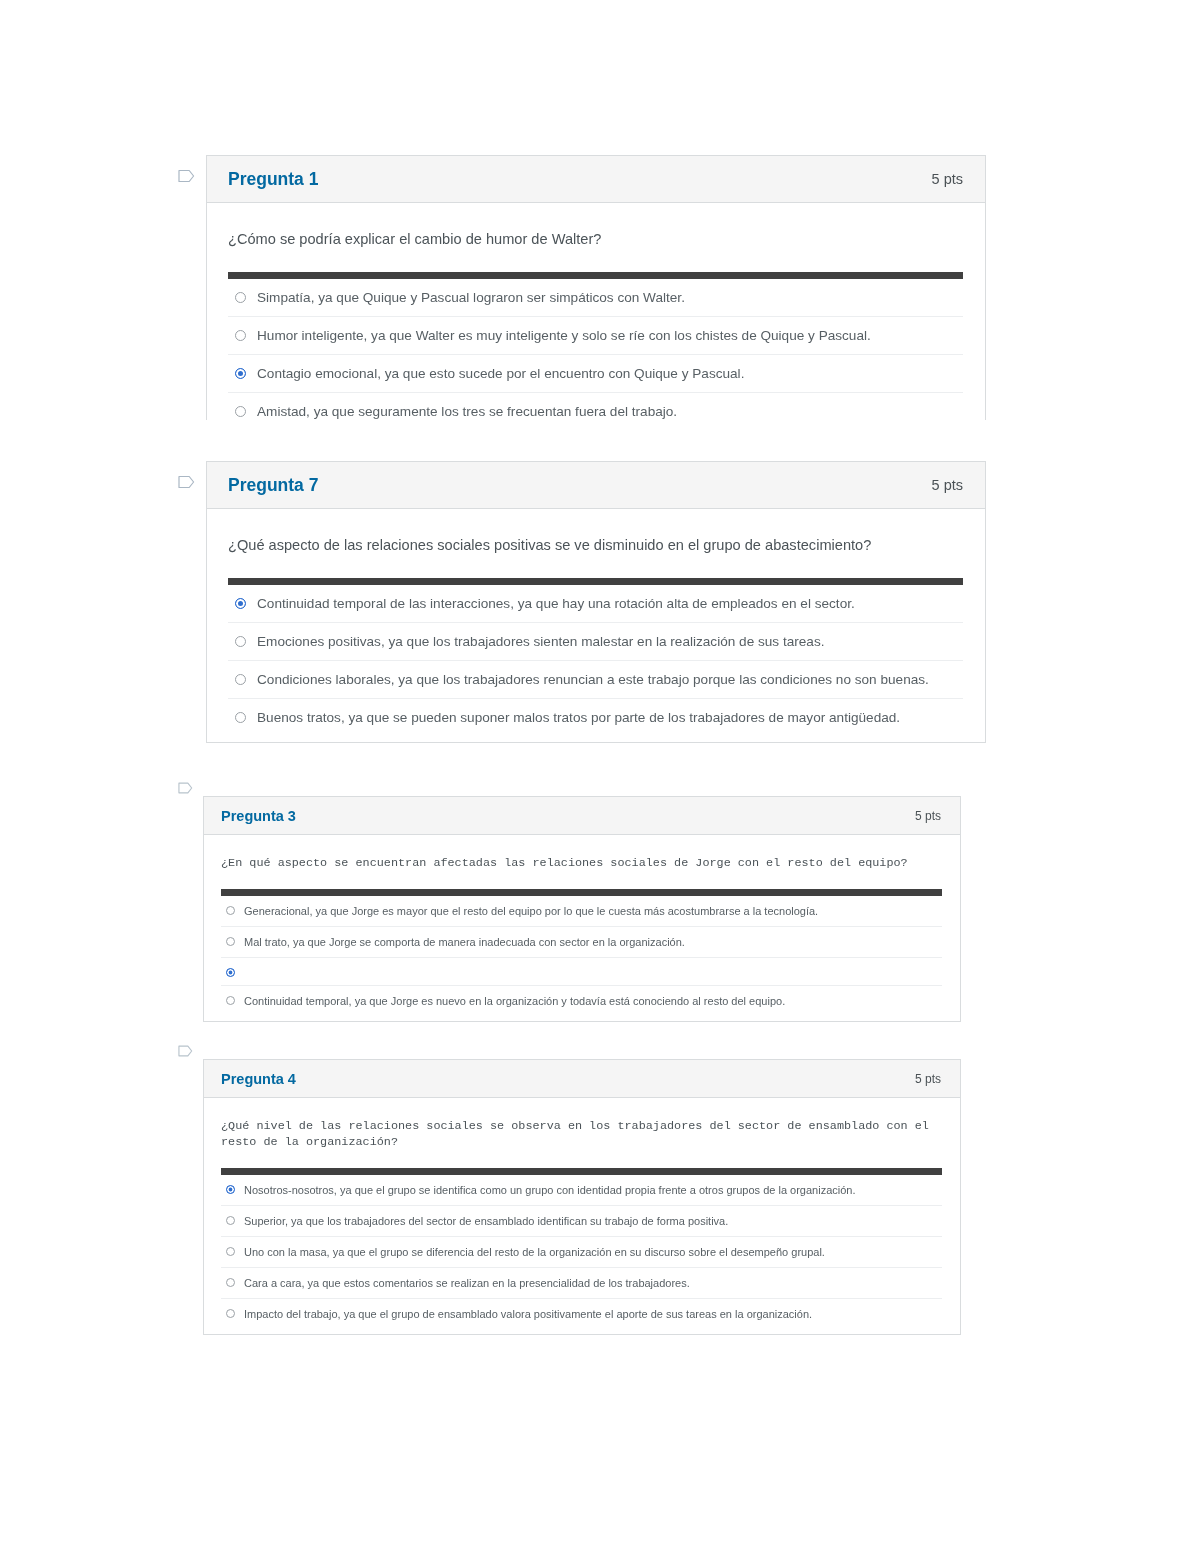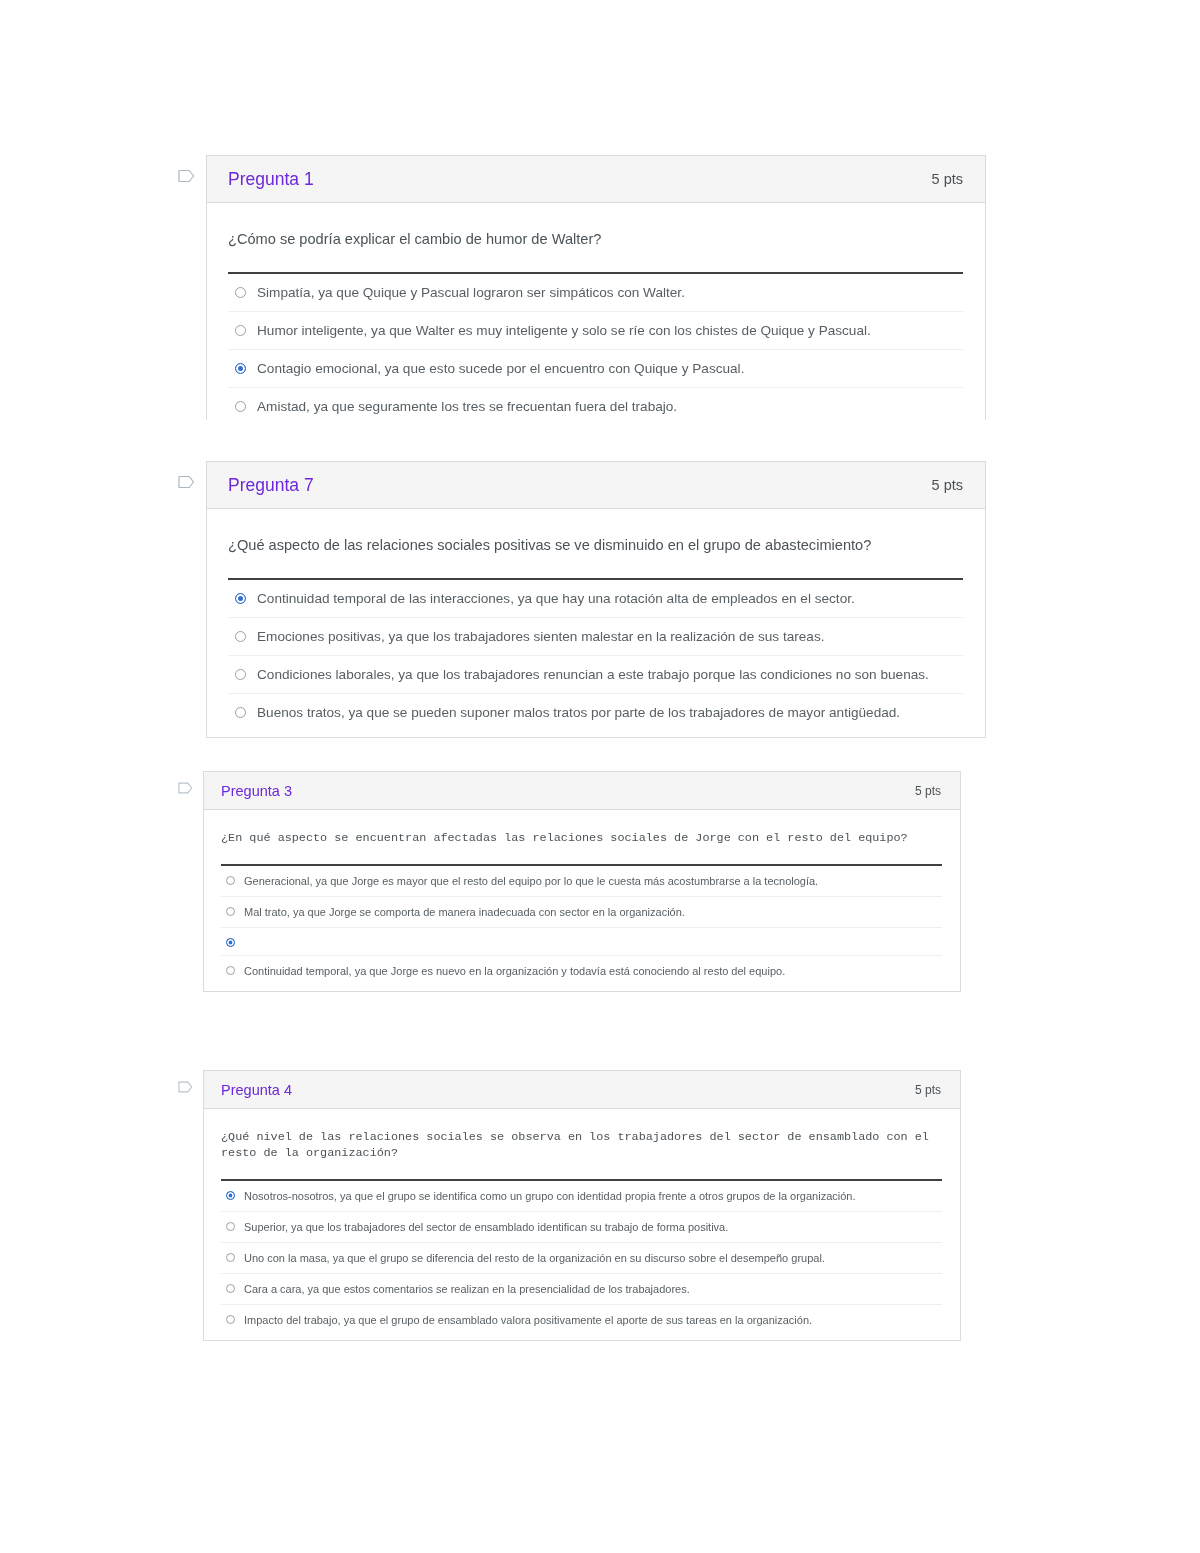--- a/index.html
+++ b/index.html
@@ -51,22 +51,22 @@
 
   .qheader {
     background: #f5f5f5;
     border-bottom: 1px solid #d9dcde;
     display: flex;
     align-items: center;
     justify-content: space-between;
     box-sizing: border-box;
   }
   .qtitle {
-    font-weight: normal;
-    color: #6d28d9;
+    font-weight: bold;
+    color: #0369a1;
   }
   .qpoints {
     color: #4a5155;
   }
 
   .qbody {
     box-sizing: border-box;
   }
 
   .qtext {
@@ -77,21 +77,21 @@
     list-style: none;
     margin: 0;
     padding: 0;
   }
   .answer {
     display: flex;
     align-items: flex-start;
     border-top: 1px solid #eceef0;
     box-sizing: border-box;
   }
-  .answer:first-child { border-top: 2px solid #404040; }
+  .answer:first-child { border-top: 7px solid #404040; }
 
   .radio {
     flex: 0 0 auto;
     border-radius: 50%;
     box-sizing: border-box;
     background: #ffffff;
     border: 1px solid #9ba1a6;
   }
   .radio.selected {
     background: #2f6fd0;
@@ -108,37 +108,37 @@
   .size-lg .qtitle     { font-size: 17.5px; }
   .size-lg .qpoints    { font-size: 14.5px; }
   .size-lg .qbody      { padding: 26px 22px 6px 21px; }
   .size-lg .qtext      { font-size: 14.6px; line-height: 20px; padding-bottom: 23px; }
   .size-lg .answer     { padding: 10px 4px 10px 2px; min-height: 14px; }
   .size-lg .radio      { width: 11px; height: 11px; margin: 3px 11px 0 5px; }
   .size-lg .answer-text{ font-size: 13.6px; line-height: 17px; }
   .size-lg .flag-icon  { margin-top: 13px; }
 
   
-  .size-sm .qcard      { width: 758px; }
+  .size-sm .qcard      { width: 758px; margin-top: 25px; }
   .size-sm .qheader    { height: 38px; padding: 0 19px 0 17px; }
   .size-sm .qtitle     { font-size: 14.5px; }
   .size-sm .qpoints    { font-size: 12px; }
   .size-sm .qbody      { padding: 20px 18px 5px 17px; }
   .size-sm .qtext      { font-size: 11.8px; line-height: 16px; padding-bottom: 18px; font-family: Liberation Mono, monospace; }
   .size-sm .answer     { padding: 8px 3px 8px 2px; }
   .size-sm .radio      { width: 9px; height: 9px; margin: 2px 9px 0 3px; }
   .size-sm .answer-text{ font-size: 11px; line-height: 14px; }
   .size-sm .flag-icon  { margin-top: 10px; margin-right: 10px; }
   .size-sm .radio.selected { box-shadow: inset 0 0 0 1.6px #ffffff; }
 
   
   #q1 { left: 178px; top: 155px; }
   #q2 { left: 178px; top: 461px; }
   #q3 { left: 178px; top: 771px; }
-  #q4 { left: 178px; top: 1070px; }
+  #q4 { left: 178px; top: 1034px; }
 
   
   #q1 .qcard { height: 265px; overflow: hidden; }
 </style>
 </head>
 <body>
 
 <div class="page">
 
   <div class="qblock size-lg" id="q1">

